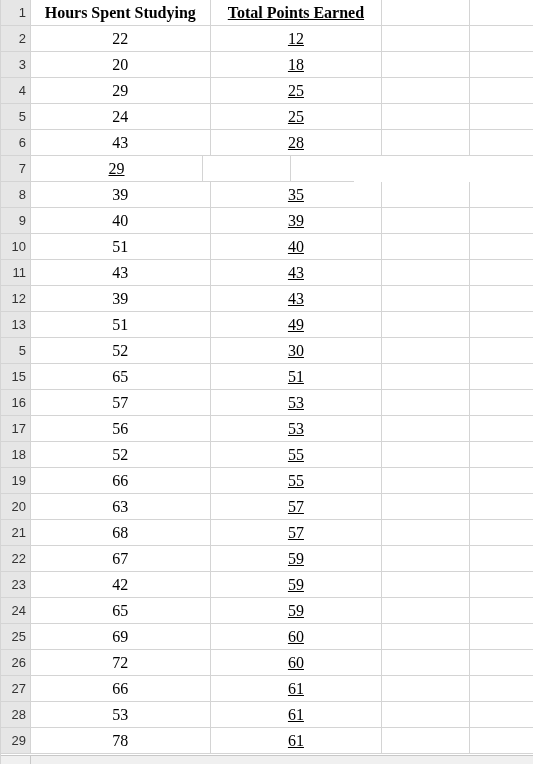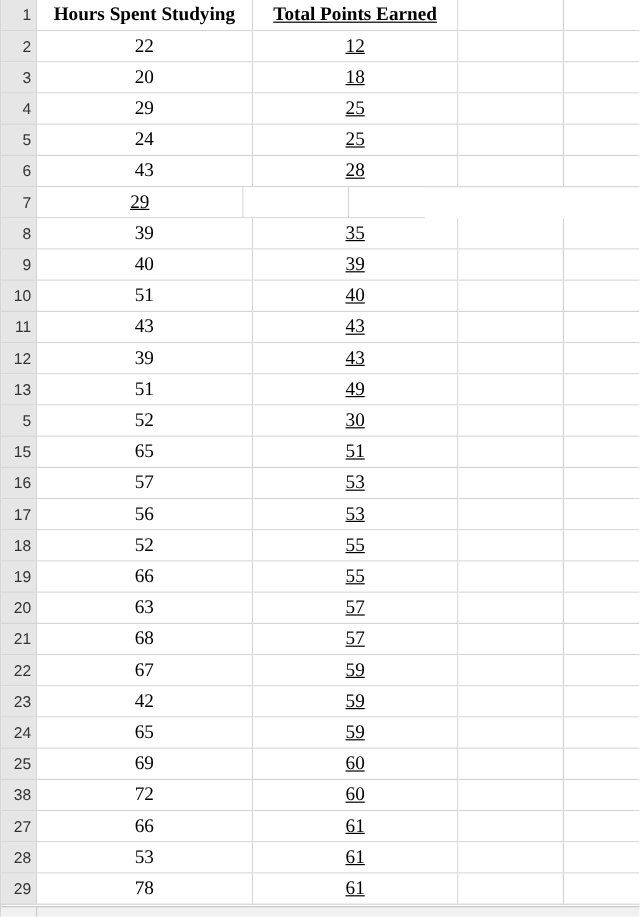--- a/index.html
+++ b/index.html
@@ -245,21 +245,21 @@
     <div class="cell col-e"></div>
   </div>
   <div class="row">
     <div class="cell row-header">25</div>
     <div class="cell col-b">69</div>
     <div class="cell col-c">60</div>
     <div class="cell col-d"></div>
     <div class="cell col-e"></div>
   </div>
   <div class="row">
-    <div class="cell row-header">38</div>
+    <div class="cell row-header">26</div>
     <div class="cell col-b">72</div>
     <div class="cell col-c">60</div>
     <div class="cell col-d"></div>
     <div class="cell col-e"></div>
   </div>
   <div class="row">
     <div class="cell row-header">27</div>
     <div class="cell col-b">66</div>
     <div class="cell col-c">61</div>
     <div class="cell col-d"></div>

